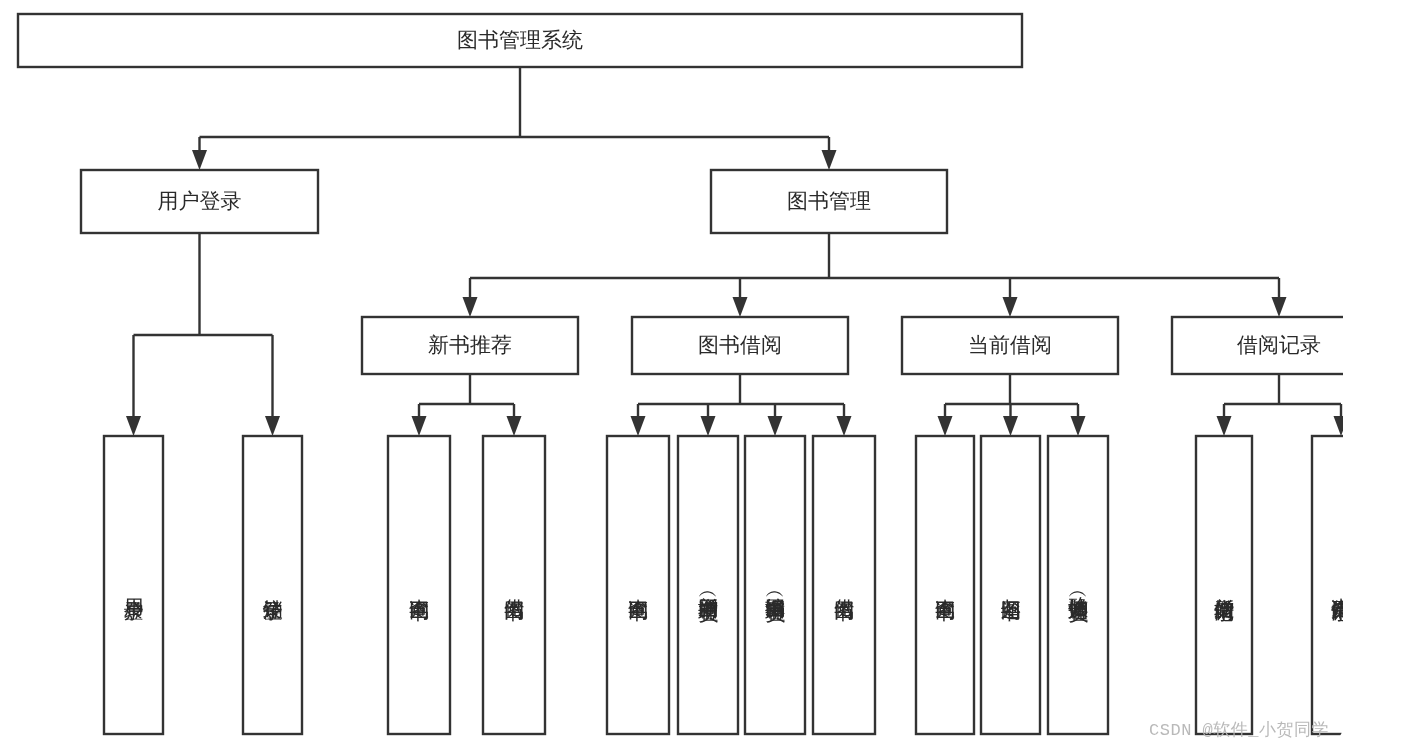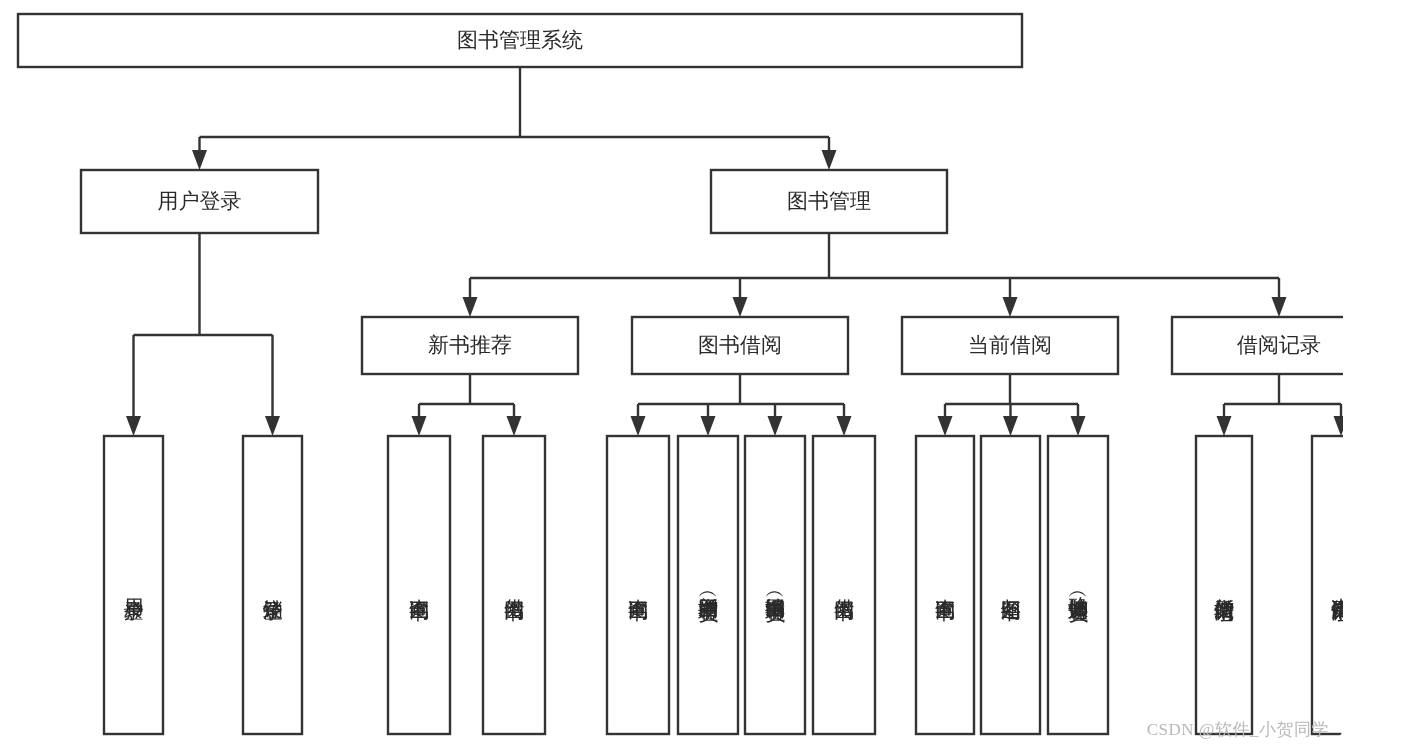--- a/index.html
+++ b/index.html
@@ -59,21 +59,21 @@
     white-space: nowrap;
     display: flex;
     align-items: center;
     justify-content: center;
     pointer-events: none;
   }
   .watermark {
     position: absolute;
     right: 14px;
     bottom: 6px;
-    font-family: Liberation Serif, serif;
+    font-family: Liberation Mono, monospace;
     font-size: 17px;
     color: #b9b9b9;
     white-space: nowrap;
     letter-spacing: 0.5px;
     margin-top: 48px;
   }
 </style>
 </head>
 <body>
 

